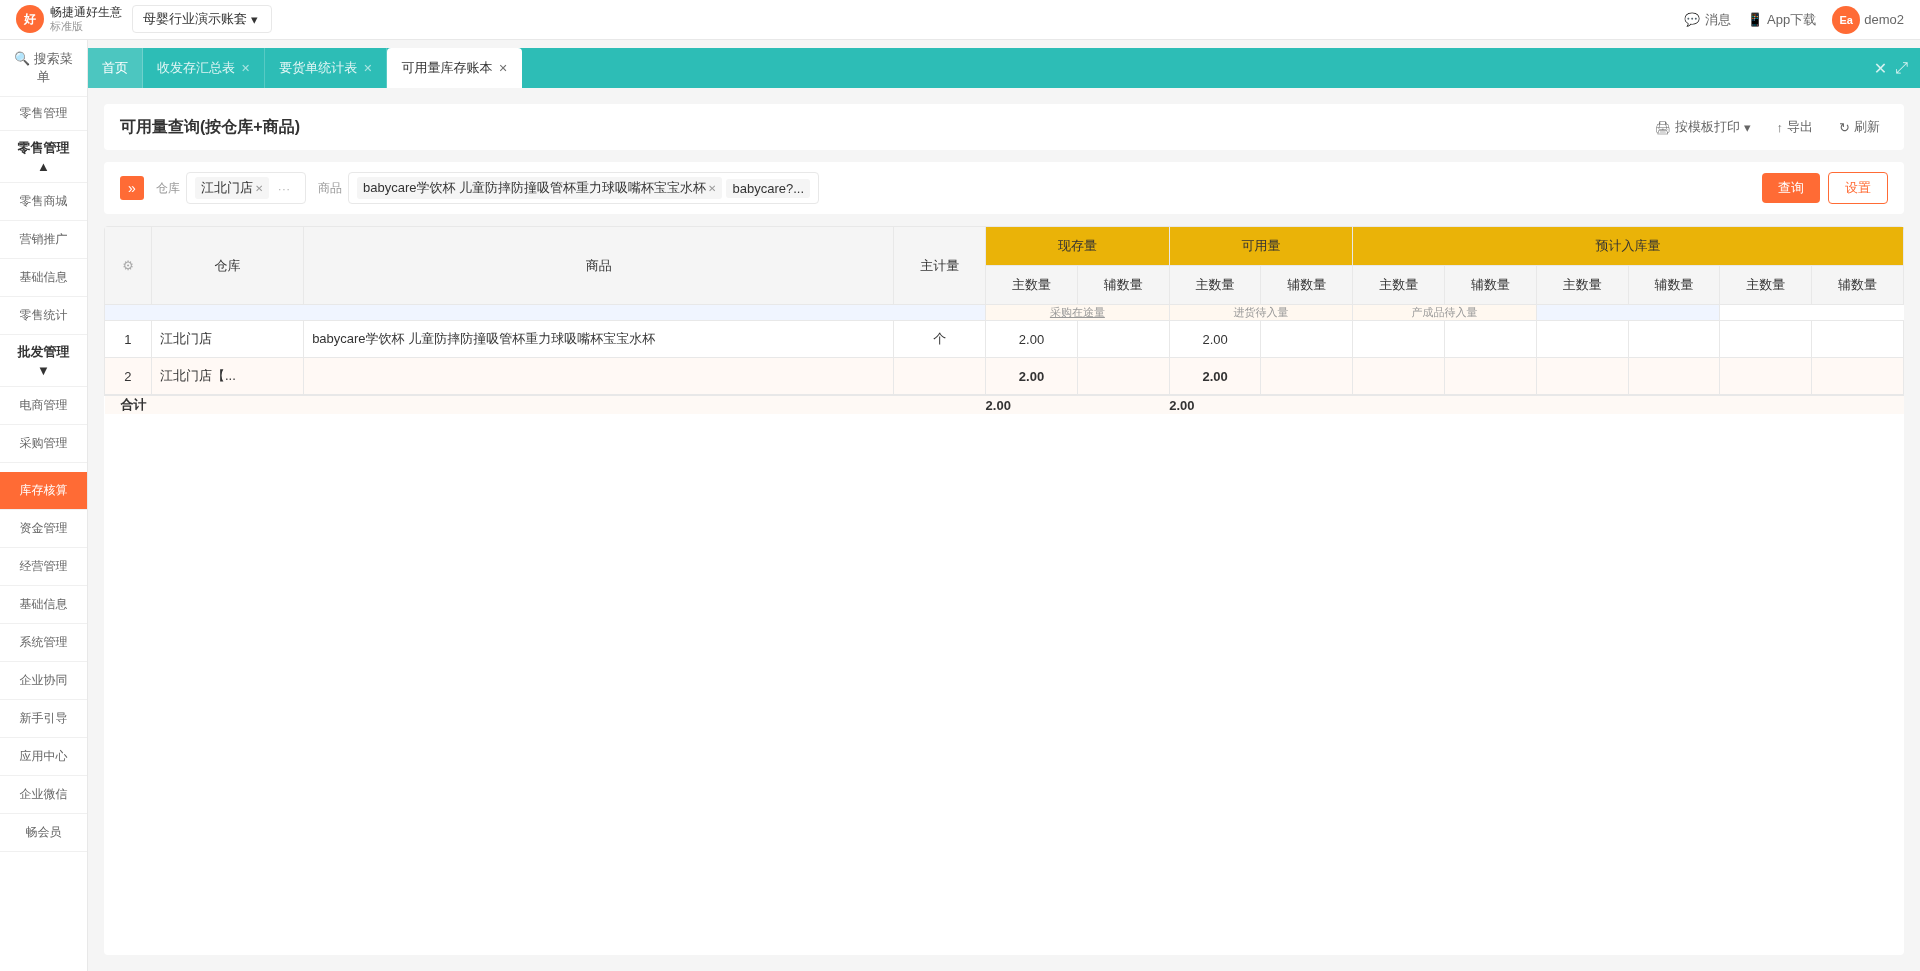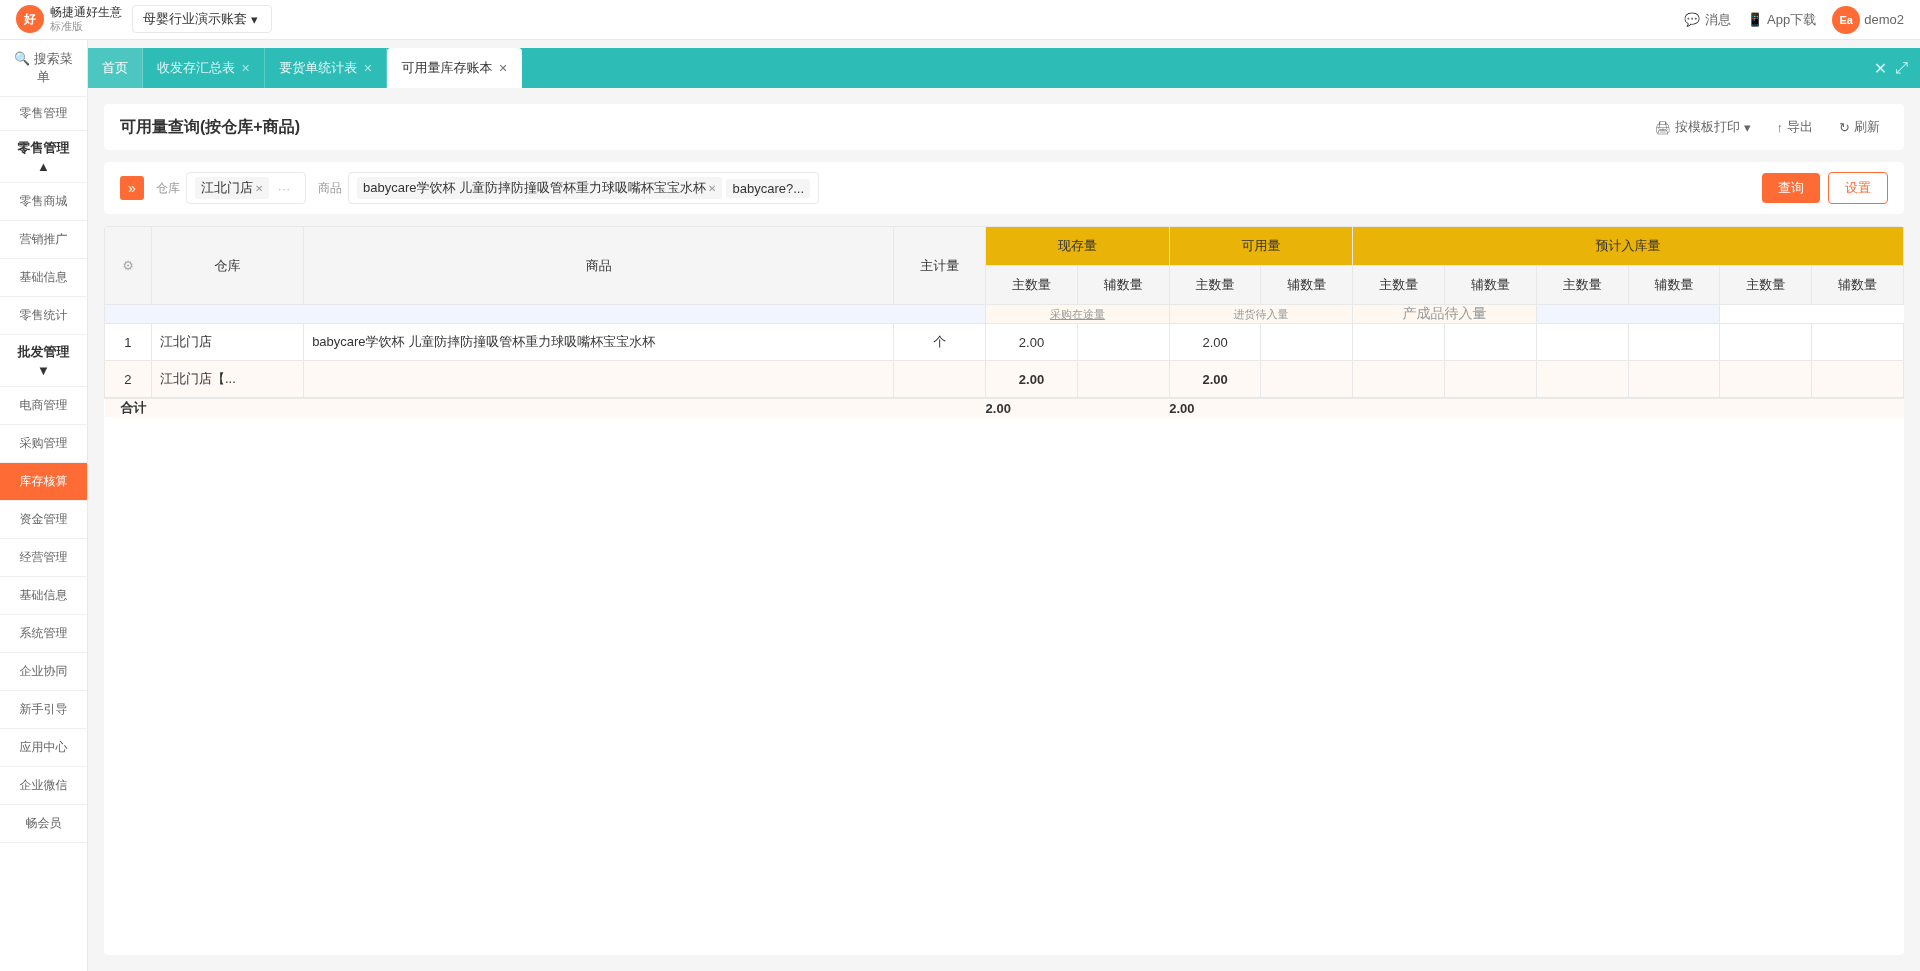--- a/index.html
+++ b/index.html
@@ -54,21 +54,21 @@
     }
     .sidebar-nav { font-size: 12px; color: #666; padding: 8px 0; border-bottom: 1px solid #f0f0f0; text-align: center; cursor: pointer; }
     .sidebar-item {
       padding: 10px 4px;
       text-align: center;
       font-size: 12px;
       color: #666;
       cursor: pointer;
       border-bottom: 1px solid #f0f0f0;
     }
-    .sidebar-item.active { background: #ff6b35; color: white; }
+    .sidebar-item.active { background: #ff6b35; color: white; margin-top: 9px; }
     .sidebar-group-title {
       padding: 8px 4px;
       text-align: center;
       font-size: 12px;
       color: #333;
       font-weight: bold;
       cursor: pointer;
       border-bottom: 1px solid #f0f0f0;
       display: flex; align-items: center; justify-content: center; gap: 2px; flex-direction: column;
     }
@@ -379,21 +379,21 @@
                 <th>辅数量</th>
                 <th>主数量</th>
                 <th>辅数量</th>
                 <th>主数量</th>
                 <th>辅数量</th>
               </tr>
               <tr style="background:#f0f5ff;">
                 <td colspan="4" style="padding:4px 8px; text-align:left; border:1px solid #e8e8e8; color:#999; font-size:11px;"></td>
                 <td colspan="2" style="text-align:center; border:1px solid #e8e8e8; font-size:11px; color:#999; background:#fff8f0;text-decoration:underline;">采购在途量</td>
                 <td colspan="2" style="text-align:center; border:1px solid #e8e8e8; font-size:11px; color:#999; background:#fff8f0;">进货待入量</td>
-                <td colspan="2" style="text-align:center; border:1px solid #e8e8e8; font-size:14px; color:#999; background:#fff8f0;">产成品待入量</td>
+                <td colspan="2" style="text-align:center; border:1px solid #e8e8e8; font-size:11px; color:#999; background:#fff8f0;">产成品待入量</td>
                 <td colspan="2" style="border:1px solid #e8e8e8;"></td>
               </tr>
             </thead>
             <tbody>
               <tr>
                 <td>1</td>
                 <td class="left">江北门店</td>
                 <td class="left">babycare学饮杯 儿童防摔防撞吸管杯重力球吸嘴杯宝宝水杯</td>
                 <td>个</td>
                 <td>2.00</td>

